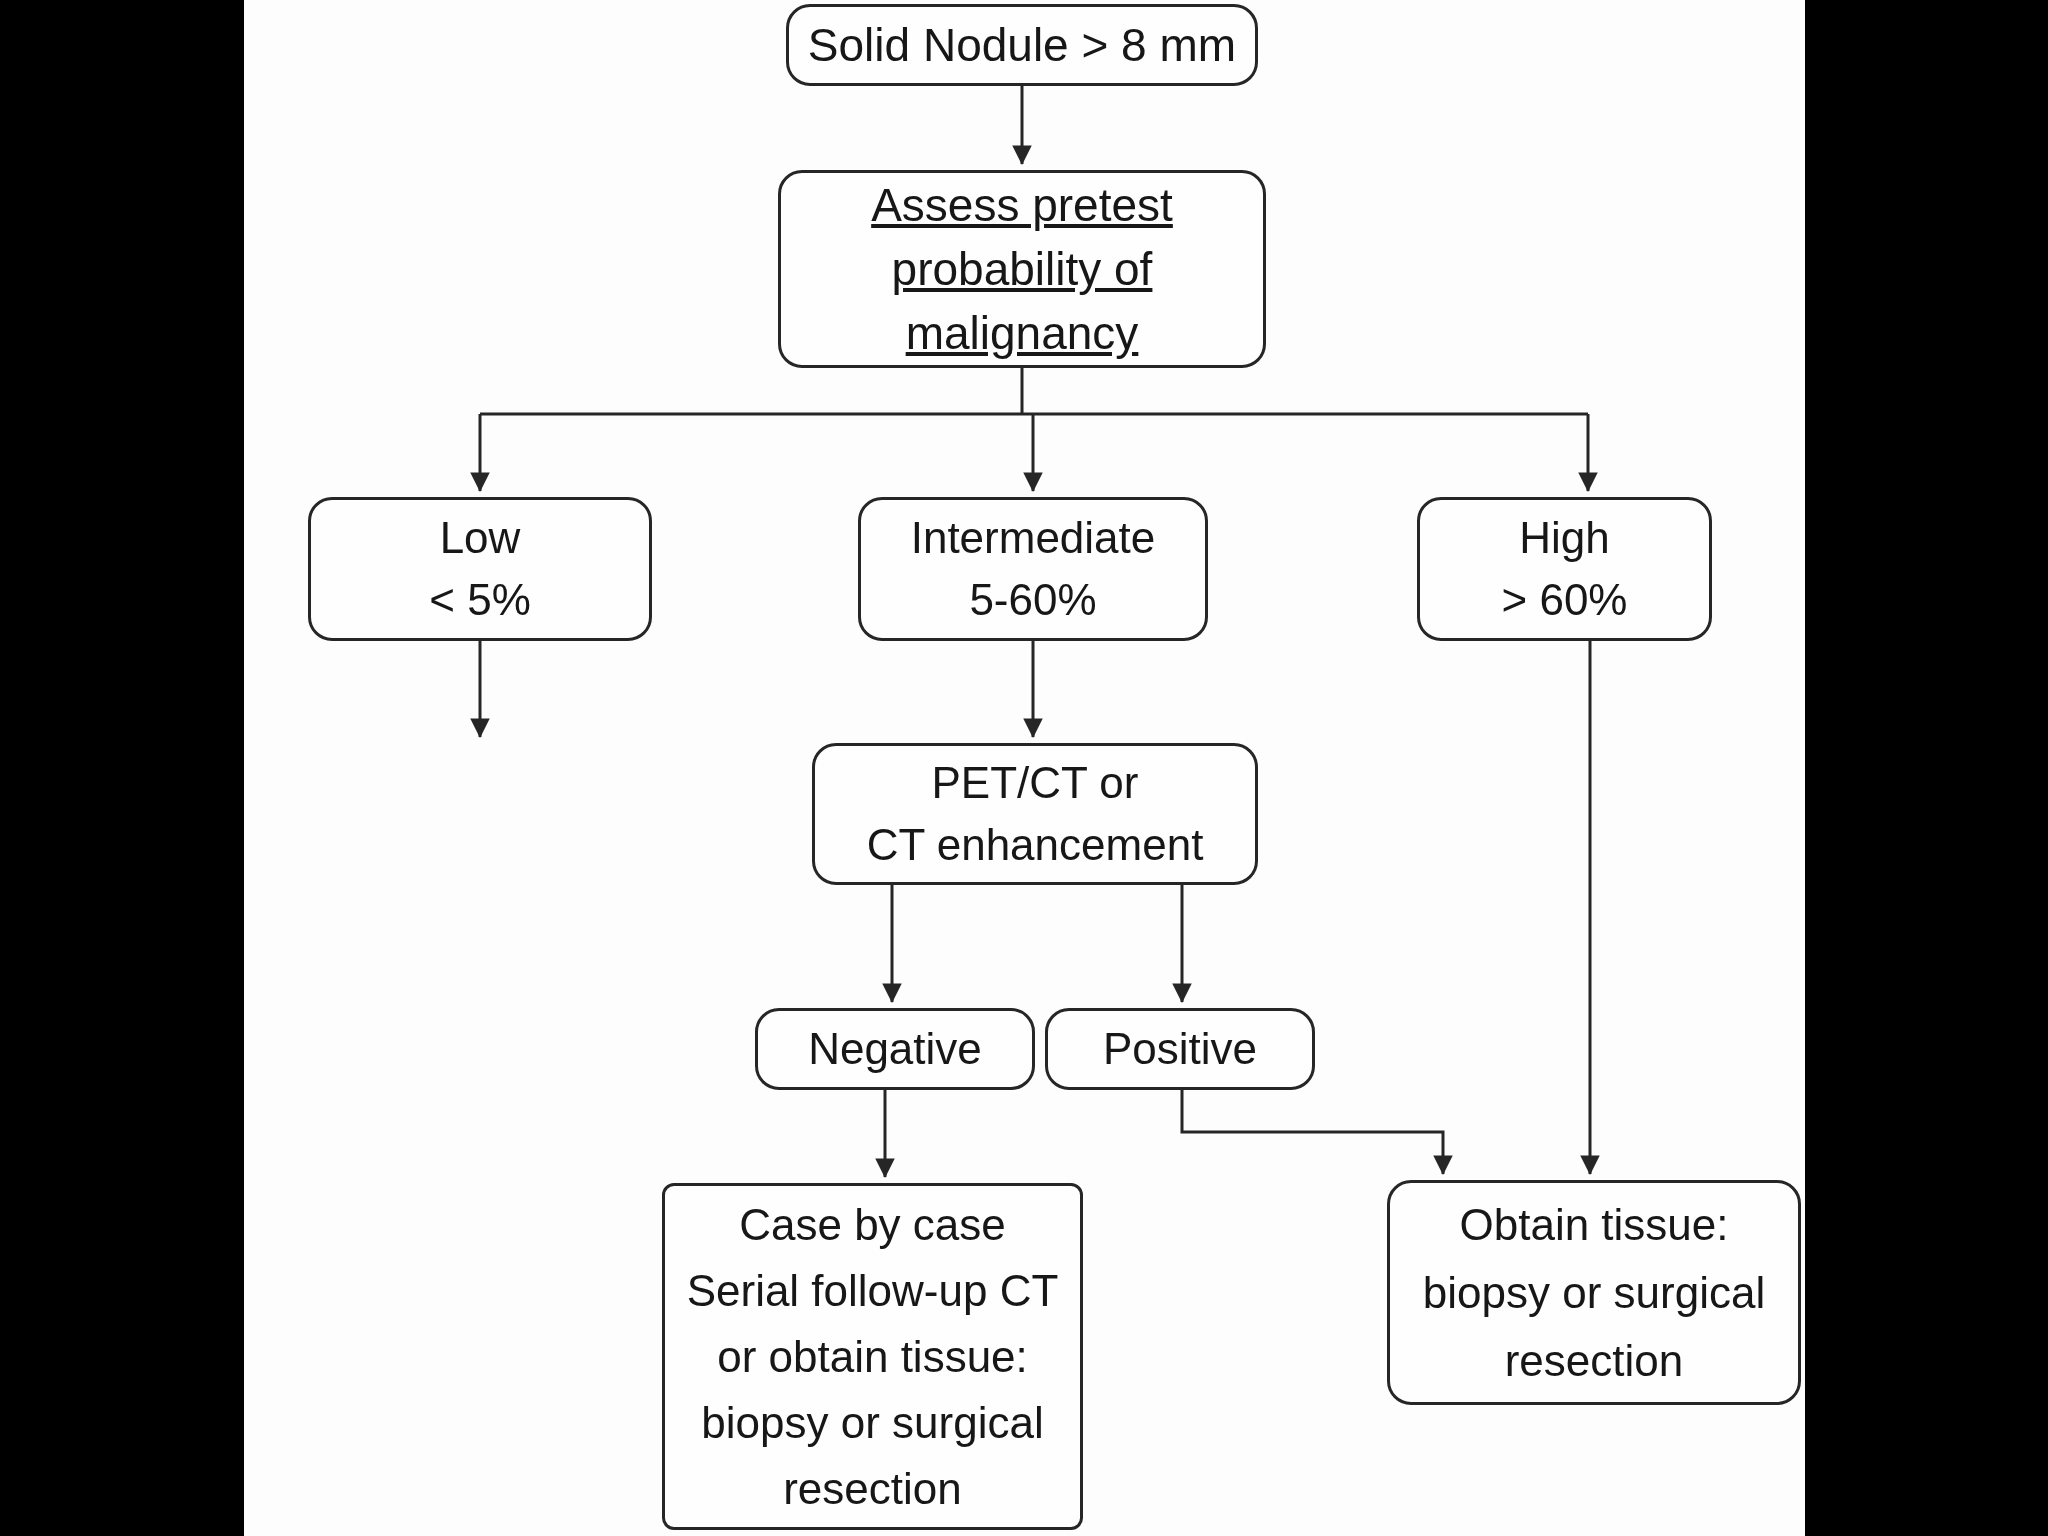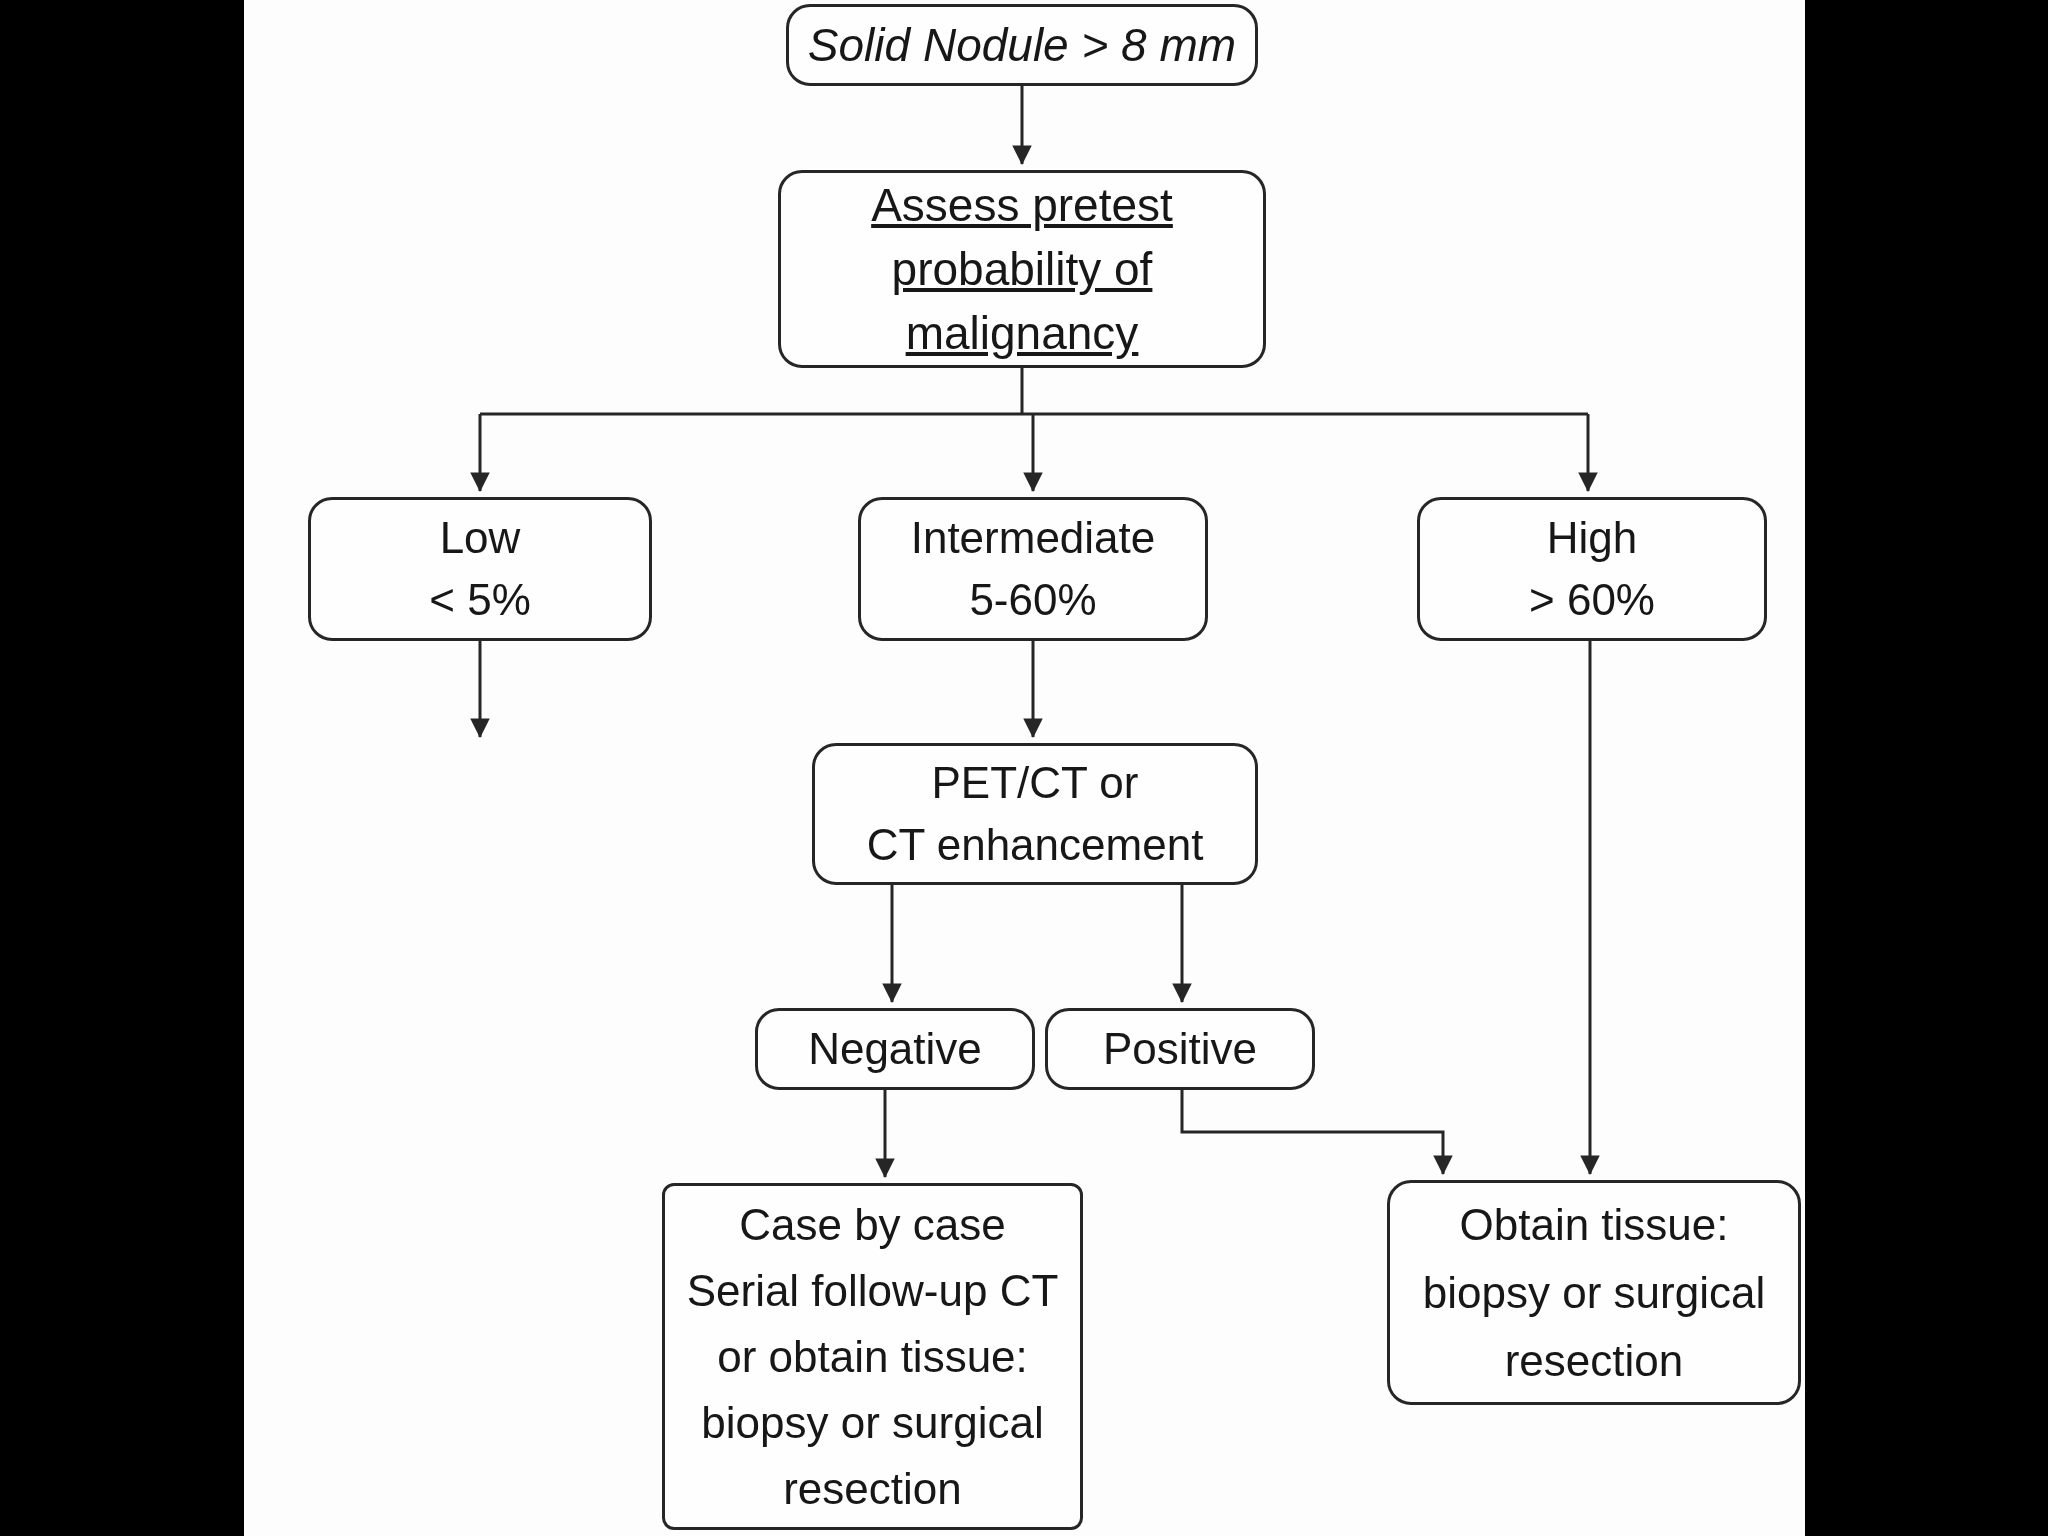--- a/index.html
+++ b/index.html
@@ -35,25 +35,25 @@
     display: flex;
     align-items: center;
     justify-content: center;
     text-align: center;
     color: #171717;
     white-space: pre-line;
     z-index: 2;
   }
   .node span { white-space: pre-line; }
   
-  #n-solid        { left: 786px;  top: 4px;    width: 472px; height: 82px;  font-size: 46px; line-height: 54px; font-style: italic; }
+  #n-solid        { left: 786px;  top: 4px;    width: 472px; height: 82px;  font-size: 46px; line-height: 54px; }
   #n-assess       { left: 778px;  top: 170px;  width: 488px; height: 198px; font-size: 46px; line-height: 64px; text-decoration: underline; }
   #n-low          { left: 308px;  top: 497px;  width: 344px; height: 144px; font-size: 44px; line-height: 62px; }
   #n-intermediate { left: 858px;  top: 497px;  width: 350px; height: 144px; font-size: 44px; line-height: 62px; }
-  #n-high         { left: 1417px; top: 497px;  width: 350px; height: 144px; font-size: 44px; line-height: 62px; }
+  #n-high         { left: 1417px; top: 497px;  width: 295px; height: 144px; font-size: 44px; line-height: 62px; }
   #n-serial       { left: 247px;  top: 743px;  width: 476px; height: 227px; font-size: 44px; line-height: 66px; }
   #n-petct        { left: 812px;  top: 743px;  width: 446px; height: 142px; font-size: 44px; line-height: 62px; }
   #n-negative     { left: 755px;  top: 1008px; width: 280px; height: 82px;  font-size: 44px; line-height: 50px; }
   #n-positive     { left: 1045px; top: 1008px; width: 270px; height: 82px;  font-size: 44px; line-height: 50px; }
   #n-casebycase   { left: 662px;  top: 1183px; width: 421px; height: 347px; font-size: 44px; line-height: 66px; border-radius: 12px; }
   #n-obtain       { left: 1387px; top: 1180px; width: 414px; height: 225px; font-size: 44px; line-height: 68px; }
 </style>
 </head>
 <body>
 

